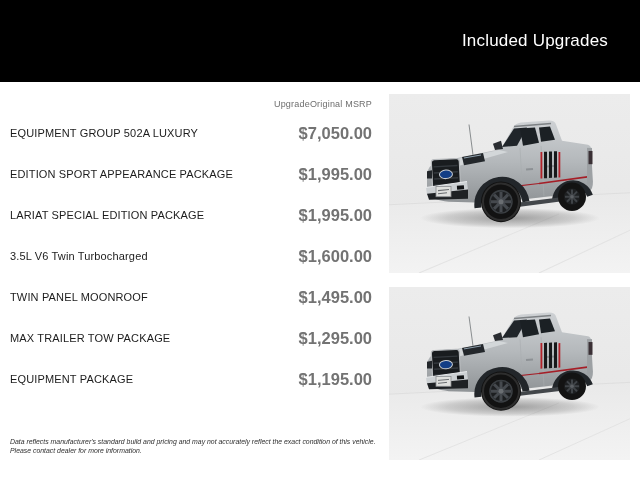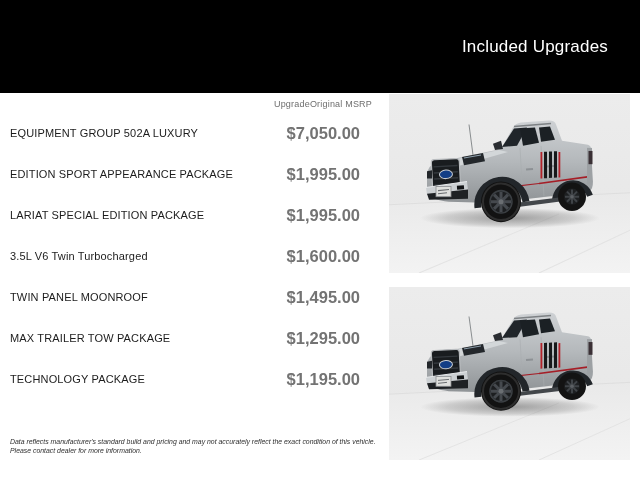--- a/index.html
+++ b/index.html
@@ -1,33 +1,33 @@
 <!DOCTYPE html>
 <html><head>
 <meta charset="utf-8">
 <style>
   * { margin:0; padding:0; box-sizing:border-box; }
   html,body { width:640px; height:480px; background:#ffffff; overflow:hidden;
               font-family:"Liberation Sans", sans-serif; }
   .stage { position:relative; width:640px; height:480px; background:#ffffff; }
 
   
-  .header { position:absolute; left:0; top:0; width:640px; height:93px;
+  .header { position:absolute; left:0; top:0; width:640px; height:82px;
             background:#000000; display:flex; align-items:center; justify-content:flex-end; }
   .header-title { color:#ffffff; font-size:17px; font-weight:400; letter-spacing:0.2px;
                   padding-right:32px; }
 
   
   .table { position:absolute; left:0; top:82px; width:388px; }
   .thead { display:flex; justify-content:flex-end; align-items:flex-start;
            padding:17px 16px 0 10px; }
   .th { font-size:9px; color:#6e6e6e; letter-spacing:0.2px; }
   .rows { margin-top:4px; }
   .row { display:flex; align-items:center; justify-content:space-between;
-         height:41px; padding:0 28px 0 10px; }
+         height:41px; padding:0 16px 0 10px; }
   .row-label { width:228px; font-size:11px; line-height:1.12; color:#1c1c1c;
                letter-spacing:0.15px; }
   .row-price { font-size:16.5px; font-weight:700; color:#737373; white-space:nowrap; }
 
   
   .disclaimer { position:absolute; left:10px; top:438px; width:368px;
                 font-size:6.9px; font-style:italic; color:#2e2e2e; line-height:1.25; }
 
   
   .photo { position:absolute; left:389px; width:241px; overflow:hidden; background:#ebebeb; }
@@ -68,21 +68,21 @@
       </div>
       <div class="row">
         <div class="row-label">TWIN PANEL MOONROOF</div>
         <div class="row-price">$1,495.00</div>
       </div>
       <div class="row">
         <div class="row-label">MAX TRAILER TOW PACKAGE</div>
         <div class="row-price">$1,295.00</div>
       </div>
       <div class="row">
-        <div class="row-label">TECHNOLOGY PACKAGE</div>
+        <div class="row-label">EQUIPMENT PACKAGE</div>
         <div class="row-price">$1,195.00</div>
       </div>
     </div>
   </div>
 
   <div class="disclaimer">
     <div>Data reflects manufacturer's standard build and pricing and may not accurately reflect the exact condition of this vehicle.</div>
     <div>Please contact dealer for more information.</div>
   </div>
 

